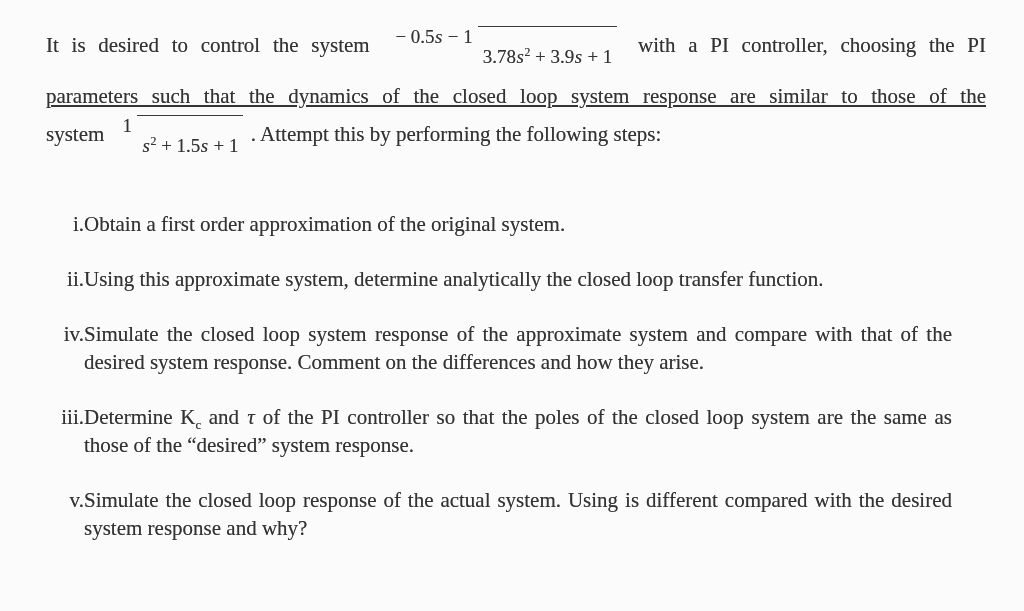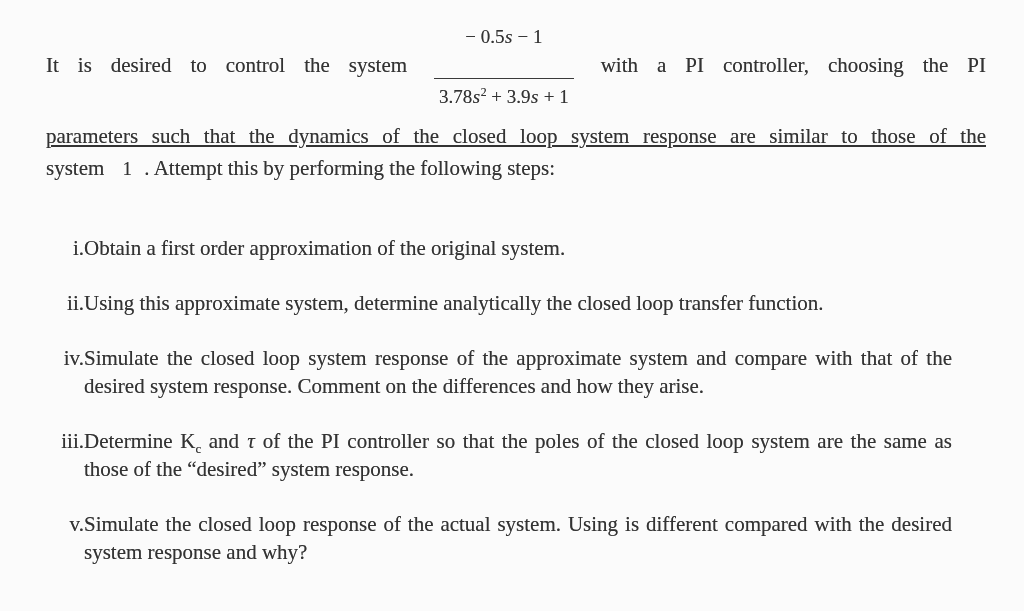--- a/index.html
+++ b/index.html
@@ -28,37 +28,35 @@
   }
   .justify {
     text-align: justify;
     text-align-last: justify;
   }
   .l2 { margin-top: 14px; text-decoration: underline; }
   .l3 { margin-top: 6px; }
   
   .frac {
     display: inline-flex;
-    flex-direction: column;
-    align-items: center;
+    align-items: flex-start;
     vertical-align: middle;
     margin: 0 8px;
     font-size: 19px;
     line-height: 1.2;
     text-align: center;
     text-align-last: center;
-    gap: 28px;
   }
   .frac .fnum {
     padding: 0 5px 1px 5px;
     white-space: nowrap;
   }
   .frac .fden {
     border-top: 1.6px solid #3a3a3a;
-    padding: 7px 5px 0 5px;
+    padding: 19px 5px 0 5px;
     white-space: nowrap;
     font-family: Liberation Serif, serif;
   }
   .frac.tight-r { margin-right: 2px; }
   i { font-style: italic; padding: 0 0.5px; }
   sup { font-size: 0.62em; line-height: 0; }
   sub { font-size: 0.62em; line-height: 0; }
   
   .steps {
     margin-top: 52px;
@@ -97,20 +95,21 @@
     </div>
 
     <div class="iline justify l2">
       <span>parameters such that the dynamics of the closed loop system response are similar to those of the</span>
     </div>
 
     <div class="iline l3">
       <span>system</span>
       <span class="frac tight-r">
         <span class="fnum"><span>1</span></span>
+        <span class="fden"><i>s</i><sup>2</sup><span> + 1.5</span><i>s</i><span> + 1</span></span>
       </span>
       <span>. Attempt this by performing the following steps:</span>
     </div>
 
   </div>
 
   <div class="steps">
 
     <div class="step">
       <span class="marker">i.</span>

